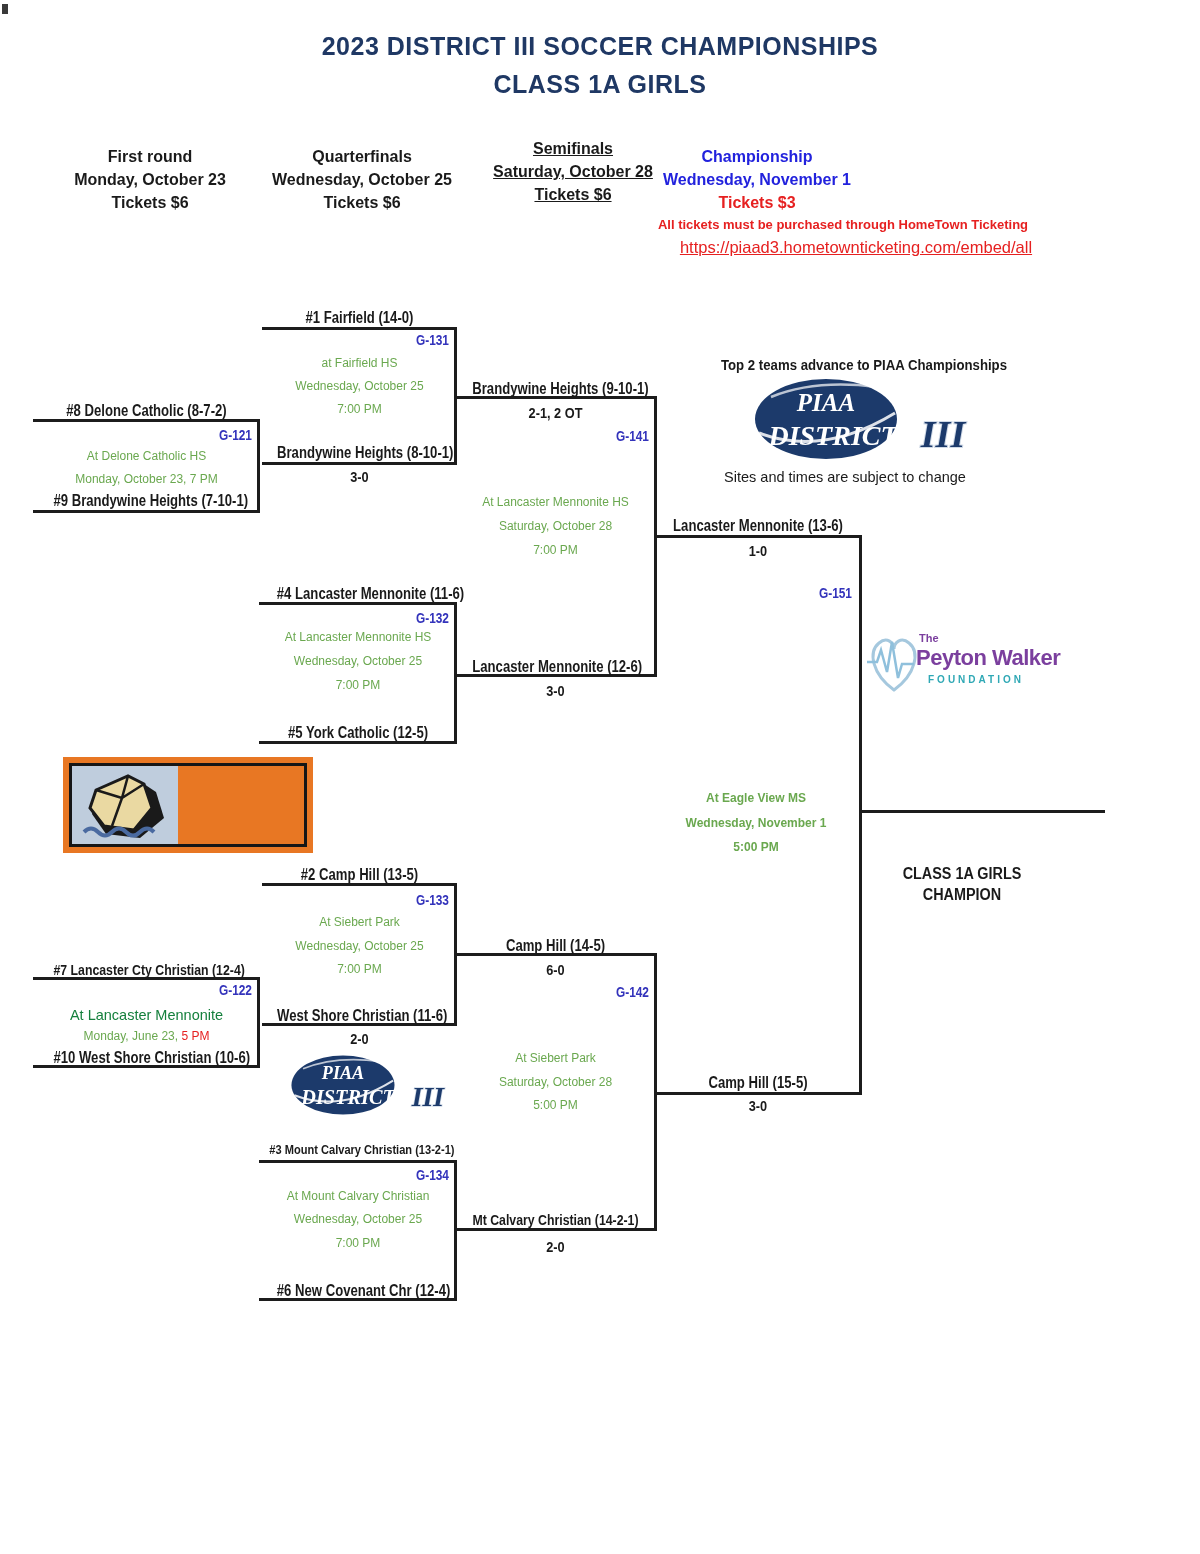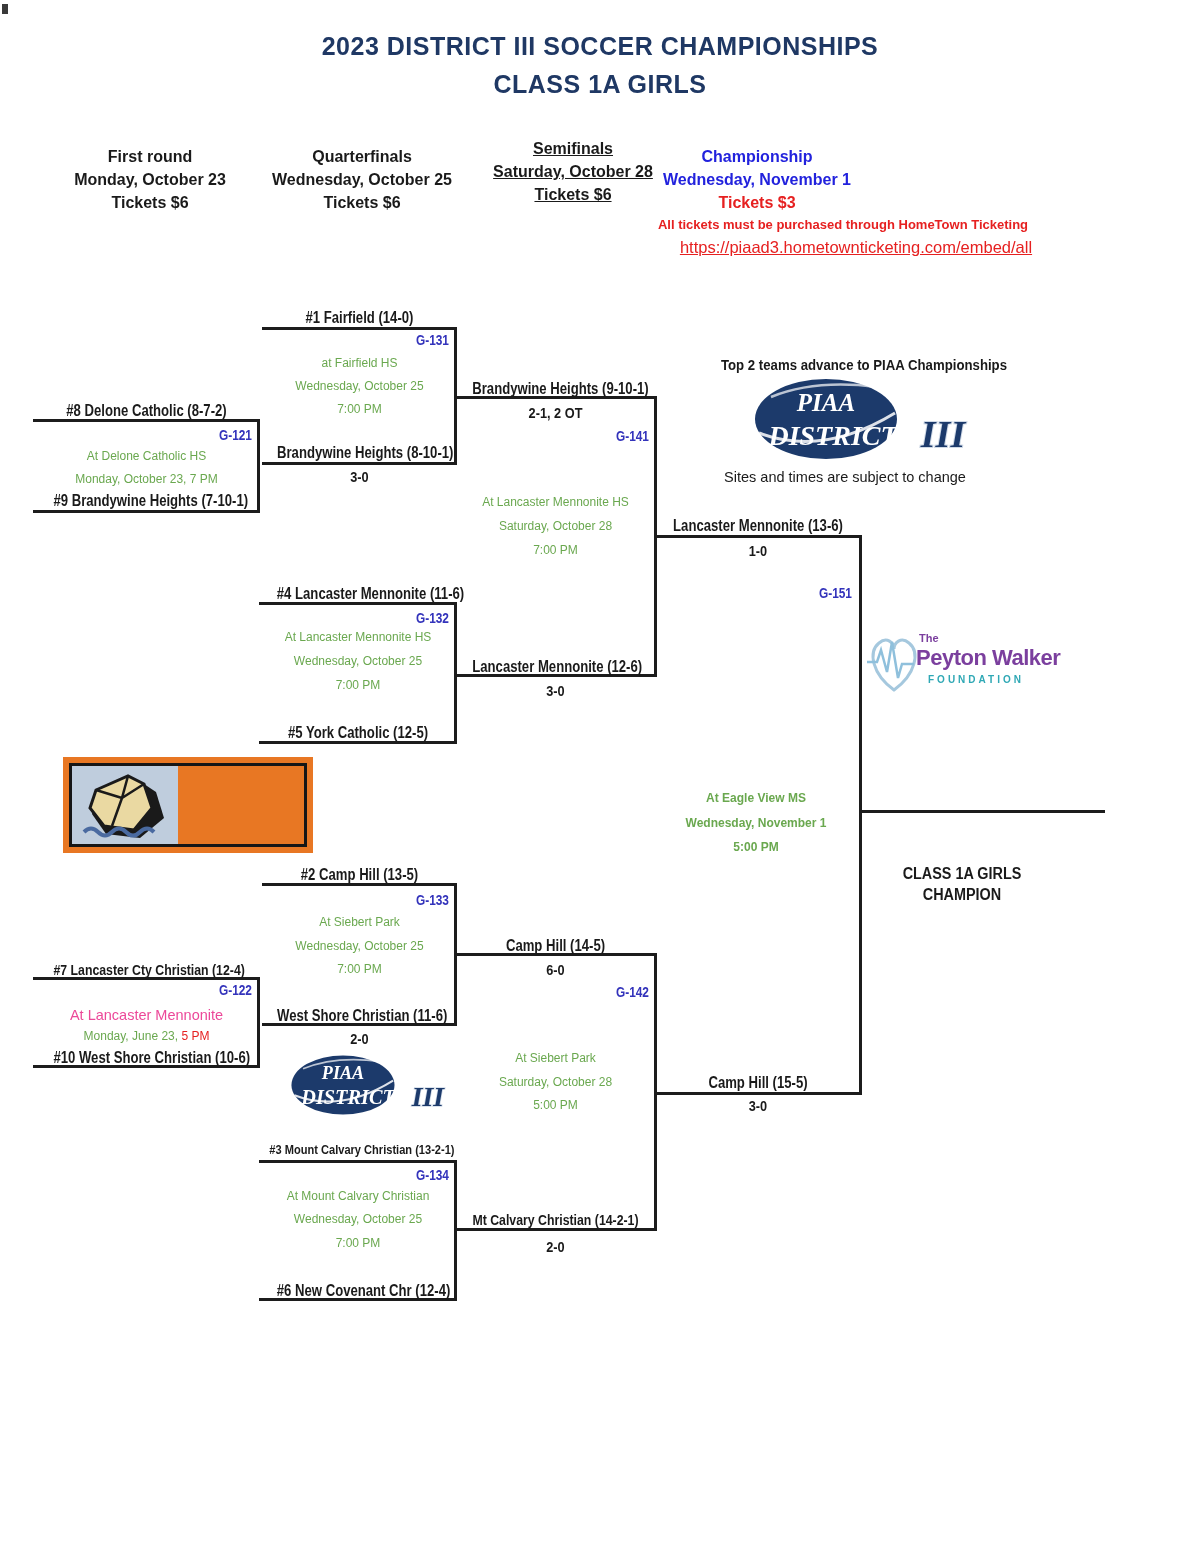--- a/index.html
+++ b/index.html
@@ -10,21 +10,21 @@
   .vl{position:absolute;width:3px;background:#1c1c1c;}
   .title{left:0;width:1200px;text-align:center;font-weight:bold;font-size:25px;color:#1f3864;letter-spacing:.5px;}
   .rh{width:230px;text-align:center;font-weight:bold;font-size:16px;line-height:23px;color:#1a1a1a;}
   .blue{color:#2222dd;}
   .red{color:#e62020;}
   .rednote{font-weight:bold;font-size:13px;color:#e62020;text-align:center;}
   .url{font-size:16.5px;color:#e62020;text-decoration:underline;text-align:center;}
   .team{font-weight:bold;font-size:16px;color:#1a1a1a;text-align:center;transform:scaleX(.82);transform-origin:center;white-space:nowrap;}
   .glabel{font-weight:bold;font-size:14px;color:#3333bb;text-align:right;transform:scaleX(.85);transform-origin:right center;}
   .green{font-size:12px;color:#6aa84f;text-align:center;white-space:nowrap;}
-  .redvenue{font-size:14.5px;color:#ec4899;text-align:center;white-space:nowrap;}
+  .redvenue{font-size:14.5px;color:#15803d;text-align:center;white-space:nowrap;}
   .score{font-weight:bold;font-size:15px;color:#1a1a1a;text-align:center;transform:scaleX(.85);transform-origin:center;}
   .notebold{font-weight:bold;font-size:15px;color:#1a1a1a;text-align:center;transform:scaleX(.88);transform-origin:center;white-space:nowrap;}
   .notereg{font-size:14.5px;color:#1a1a1a;text-align:center;white-space:nowrap;}
   .champ{font-weight:bold;font-size:16px;color:#1a1a1a;text-align:center;transform:scaleX(.9);transform-origin:center;white-space:nowrap;}
   .rr-text{font-family:"Liberation Serif",serif;font-weight:bold;color:#141414;font-size:19px;letter-spacing:1.5px;line-height:22px;}
 </style>
 </head>
 <body>
 
 <div id="canvas">

